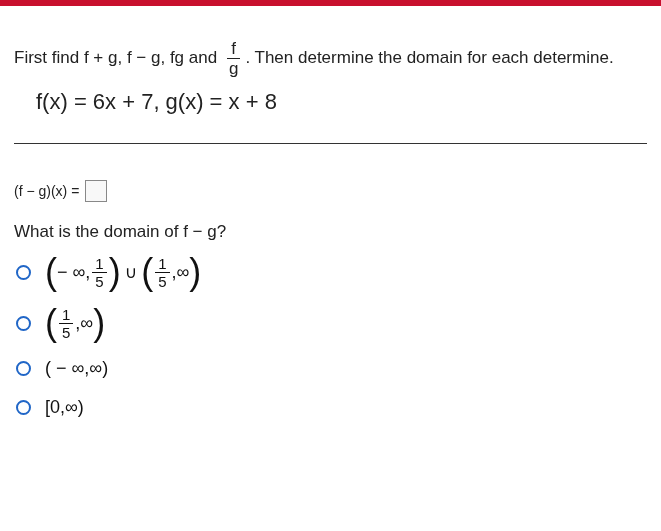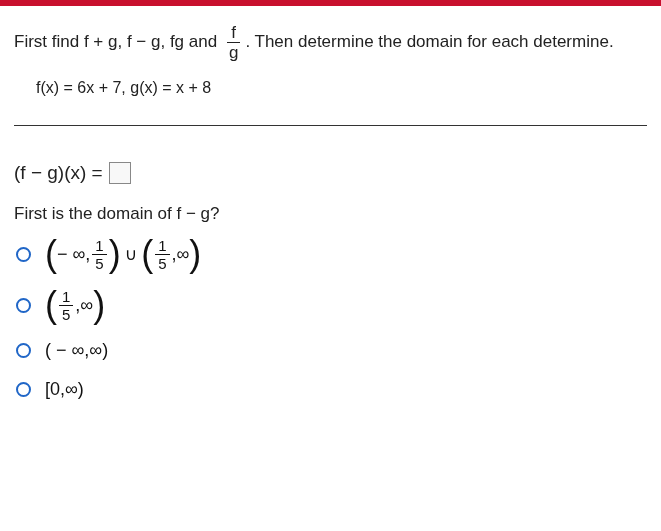--- a/index.html
+++ b/index.html
@@ -19,50 +19,50 @@
       height: 6px;
       width: 100%;
     }
     .content {
       padding: 10px 14px;
     }
     .question-text {
       font-size: 17px;
       color: #222;
       line-height: 1.4;
-      margin-top: 8px;
+      margin-top: 24px;
     }
     .fraction {
       display: inline-flex;
       flex-direction: column;
       align-items: center;
       vertical-align: middle;
       margin: 0 3px;
       line-height: 1;
     }
     .fraction .num {
       border-bottom: 1.5px solid #222;
       padding: 0 4px 1px 4px;
     }
     .fraction .den {
       padding: 1px 4px 0 4px;
     }
     .funcs {
-      font-size: 16px;
-      color: #222;
-      margin-top: 18px;
+      font-size: 22px;
+      color: #222;
+      margin-top: 12px;
       margin-left: 22px;
     }
     .divider {
       border-top: 1.5px solid #333;
       margin-top: 28px;
       margin-bottom: 36px;
     }
     .answer-line {
-      font-size: 19px;
+      font-size: 14px;
       color: #222;
       display: flex;
       align-items: center;
       gap: 6px;
     }
     .answer-box {
       display: inline-block;
       width: 22px;
       height: 22px;
       border: 1px solid #888;
@@ -144,21 +144,21 @@
 
   <div class="funcs">f(x) = 6x + 7, g(x) = x + 8</div>
 
   <div class="divider"></div>
 
   <div class="answer-line">
     <span>(f − g)(x) =</span>
     <span class="answer-box"></span>
   </div>
 
-  <div class="domain-q">First is the domain of f − g?</div>
+  <div class="domain-q">What is the domain of f − g?</div>
 
   <div class="options">
 
     <div class="option">
       <div class="radio"></div>
       <div class="opt-text">
         <span class="paren-l">(</span>
         <span>− ∞,</span>
         <span class="small-frac">
           <span class="n">1</span>

